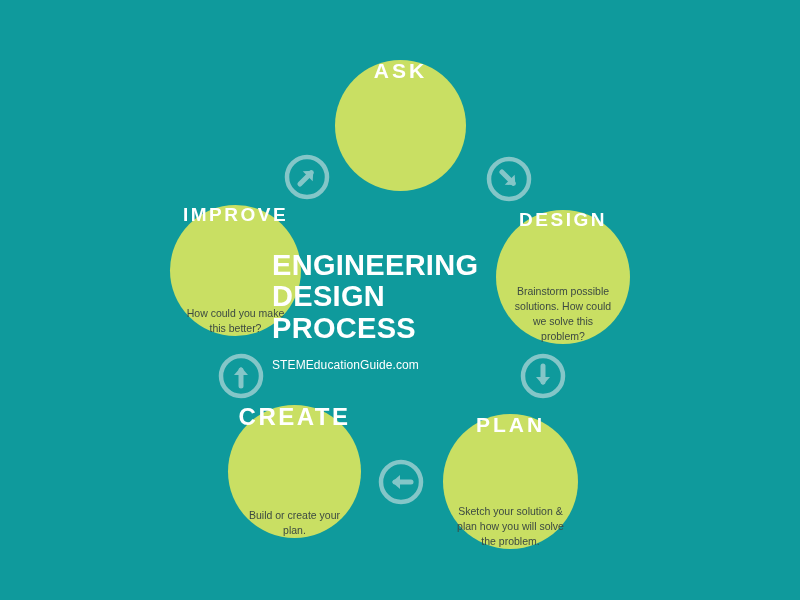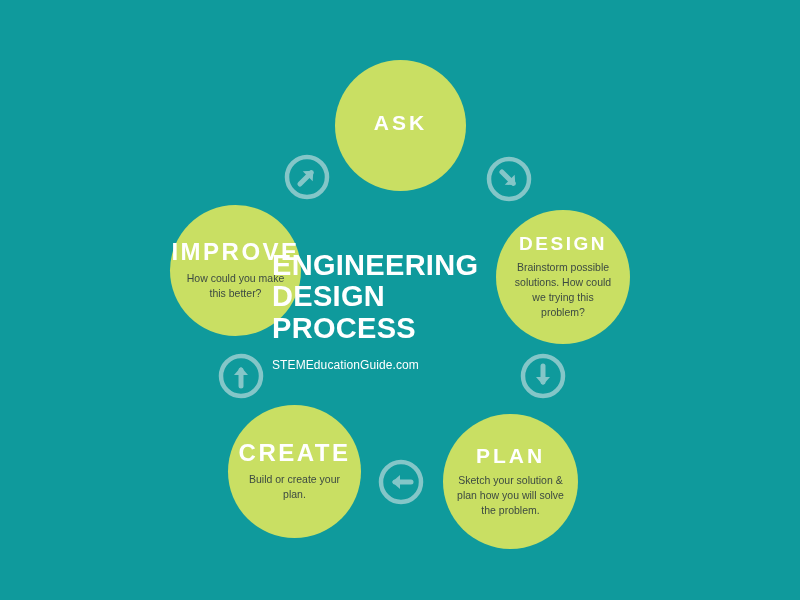--- a/index.html
+++ b/index.html
@@ -18,21 +18,21 @@
   }
 
   
   .step {
     position: absolute;
     border-radius: 50%;
     background: #c9df63;
     display: flex;
     flex-direction: column;
     align-items: center;
-    justify-content: center;
+    justify-content: space-between;
     box-sizing: border-box;
     text-align: center;
   }
   .step-title {
     color: #ffffff;
     font-weight: bold;
     letter-spacing: 3px;
     line-height: 1;
     margin: 0 0 7px 0;
   }
@@ -48,21 +48,21 @@
   #step-ask     { left: 335px; top: 60px;  width: 131px; height: 131px; }
   #step-imagine { left: 496px; top: 210px; width: 134px; height: 134px; }
   #step-plan    { left: 443px; top: 414px; width: 135px; height: 135px; }
   #step-create  { left: 228px; top: 405px; width: 133px; height: 133px; }
   #step-improve { left: 170px; top: 205px; width: 131px; height: 131px; }
 
   #step-ask .step-title     { font-size: 21px; }
   #step-imagine .step-title { font-size: 19px; letter-spacing: 2.5px; }
   #step-plan .step-title    { font-size: 21px; }
   #step-create .step-title  { font-size: 24px; letter-spacing: 2.5px; }
-  #step-improve .step-title { font-size: 24px; letter-spacing: 2.5px; }
+  #step-improve .step-title { font-size: 19px; letter-spacing: 2.5px; }
 
   #step-ask .step-desc     { padding: 0 12px; }
   #step-imagine .step-desc { padding: 0 16px; }
   #step-plan .step-desc    { padding: 0 10px; }
   #step-create .step-desc  { padding: 0 10px; }
   #step-improve .step-desc { padding: 0 16px; }
 
   
   #center-block {
     position: absolute;
@@ -104,21 +104,21 @@
 <body>
 
 <div id="canvas">
 
   <div class="step" id="step-ask">
     <div class="step-title">ASK</div>
   </div>
 
   <div class="step" id="step-imagine">
     <div class="step-title">DESIGN</div>
-    <div class="step-desc">Brainstorm possible solutions. How could we trying this problem?</div>
+    <div class="step-desc">Brainstorm possible solutions. How could we solve this problem?</div>
   </div>
 
   <div class="step" id="step-plan">
     <div class="step-title">PLAN</div>
     <div class="step-desc">Sketch your solution &amp; plan how you will solve the problem.</div>
   </div>
 
   <div class="step" id="step-create">
     <div class="step-title">CREATE</div>
     <div class="step-desc">Build or create your plan.</div>

